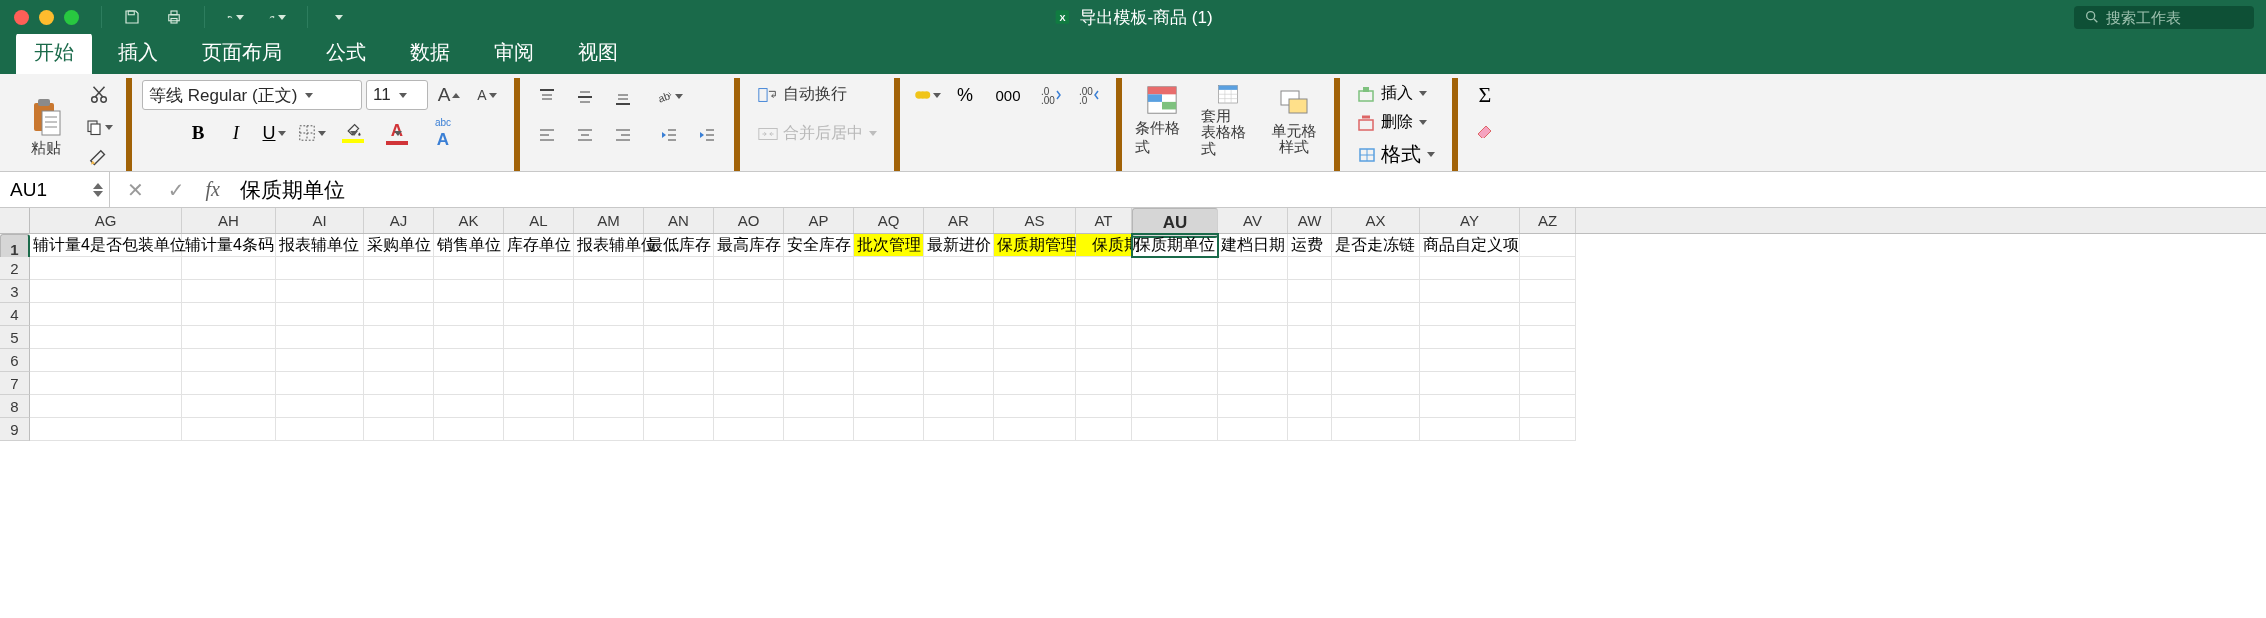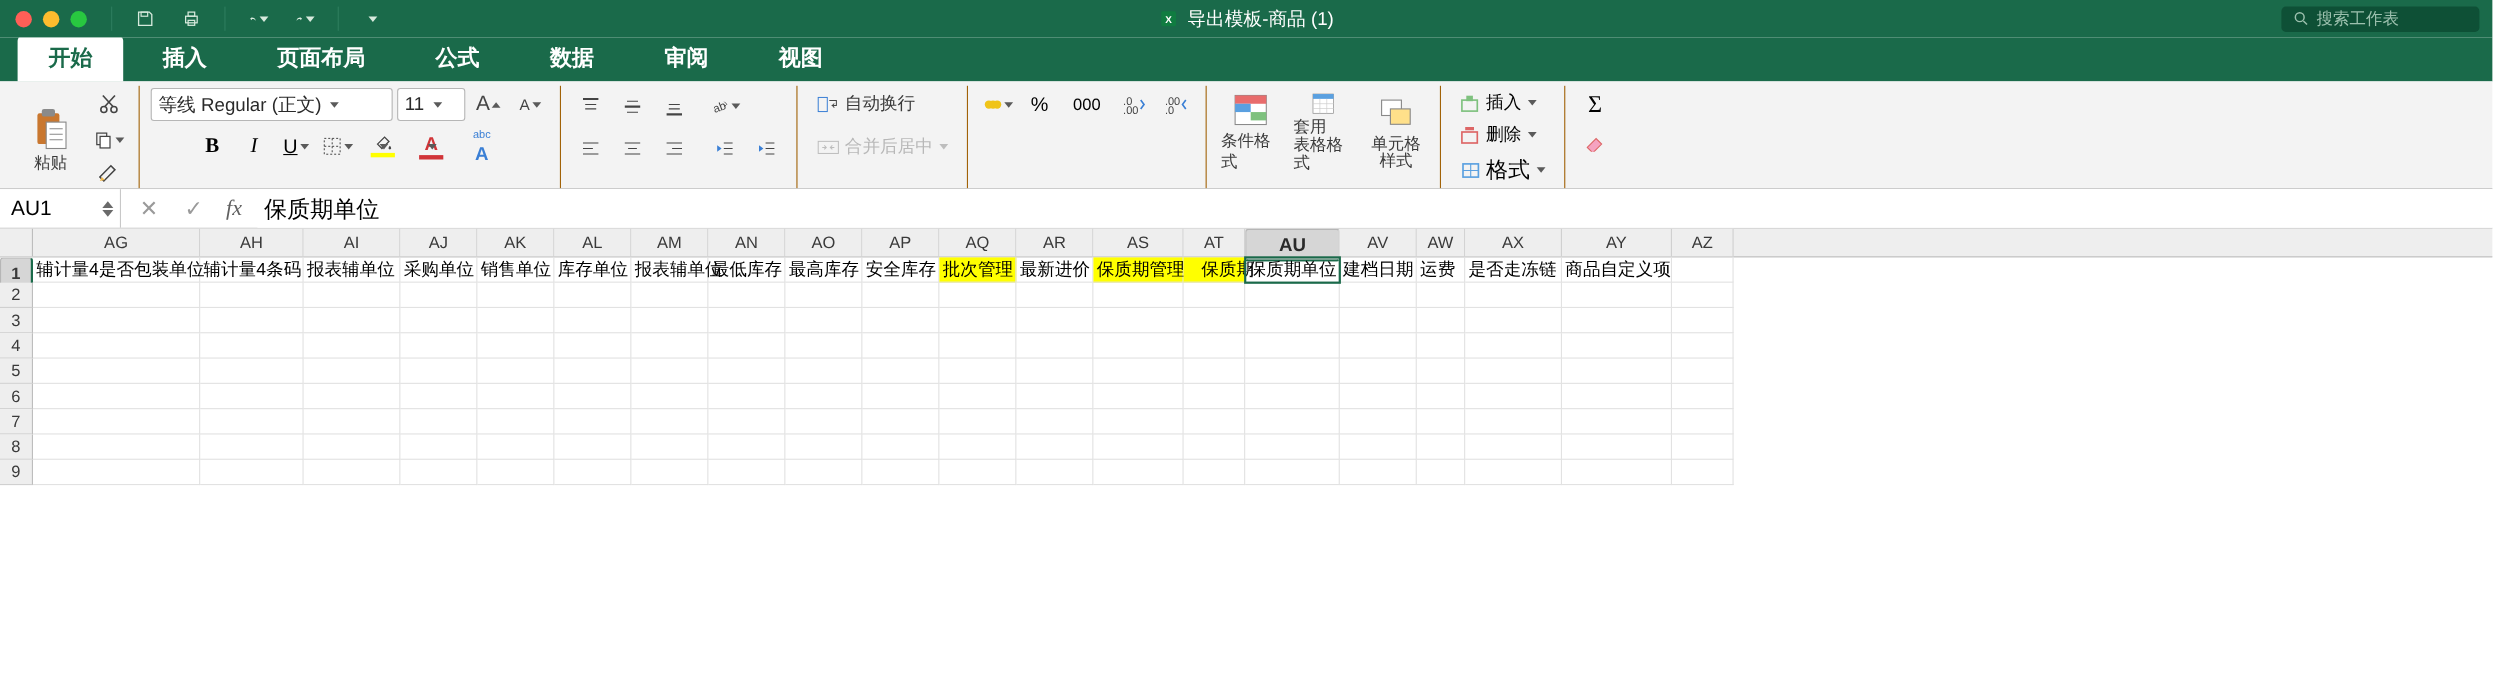--- a/index.html
+++ b/index.html
@@ -16,26 +16,26 @@
   .qat .ic { width: 24px; height: 24px; display: flex; align-items: center; justify-content: center; fill: #d7eadd; }
   .qat .sep { width: 1px; height: 22px; background: #2d7d5e; }
   .title-center { position: absolute; left: 50%; transform: translateX(-50%); display: flex; align-items: center; gap: 8px; }
   .title-center svg { width: 18px; height: 18px; }
   .searchbox { margin-left: auto; margin-right: 12px; background: #0e5036; border-radius: 4px; padding: 3px 10px; display: flex; align-items: center; gap: 6px; color: #bcd9cb; font-size: 15px; width: 180px; }
   .searchbox input { background: transparent; border: 0; outline: 0; color: #fff; font-size: 15px; width: 130px; }
   .searchbox input::placeholder { color: #9cc0ae; }
 
   
   .tabstrip { background: #1a6a4a; height: 40px; display: flex; align-items: flex-end; padding-left: 16px; gap: 8px; }
-  .tab { color: #fff; font-size: 20px; font-weight: 700; padding: 6px 28px 8px; border-radius: 4px 4px 0 0; cursor: pointer; }
+  .tab { color: #fff; font-size: 20px; font-weight: 400; padding: 6px 18px 8px; border-radius: 4px 4px 0 0; cursor: pointer; }
   .tab.active { background: #fff; color: #1a6a4a; }
 
   
   .ribbon { background: #f3f3f3; border-bottom: 1px solid #c8c8c8; height: 98px; display: flex; align-items: stretch; padding: 4px 6px 0; }
-  .group { display: flex; flex-direction: column; align-items: center; padding: 2px 10px 2px; border-right: 1px solid #a16207; }
+  .group { display: flex; flex-direction: column; align-items: center; padding: 2px 10px 2px; border-right: 6px solid #a16207; }
   .group:last-child { border-right: 0; }
   .group-body { display: flex; align-items: center; gap: 6px; flex: 1; }
   .group-label { font-size: 15px; color: #6a6a6a; padding-bottom: 2px; height: 18px; }
   .btn { display: flex; align-items: center; justify-content: center; padding: 2px; border: 1px solid transparent; border-radius: 3px; cursor: pointer; }
   .bigbtn { flex-direction: column; width: 60px; height: 80px; font-size: 15px; color: #3b3b3b; gap: 2px; }
   .col { display: flex; flex-direction: column; gap: 2px; }
   .row { display: flex; align-items: center; gap: 4px; }
   .dd { width: 0; height: 0; border-left: 4px solid transparent; border-right: 4px solid transparent; border-top: 5px solid #5a5a5a; margin-left: 2px; }
   .sel { background: #fff; border: 1px solid #b6b6b6; border-radius: 3px; height: 30px; display: flex; align-items: center; padding: 0 6px; font-size: 17px; color: #2a2a2a; }
   .sel .dd { margin-left: 8px; }

